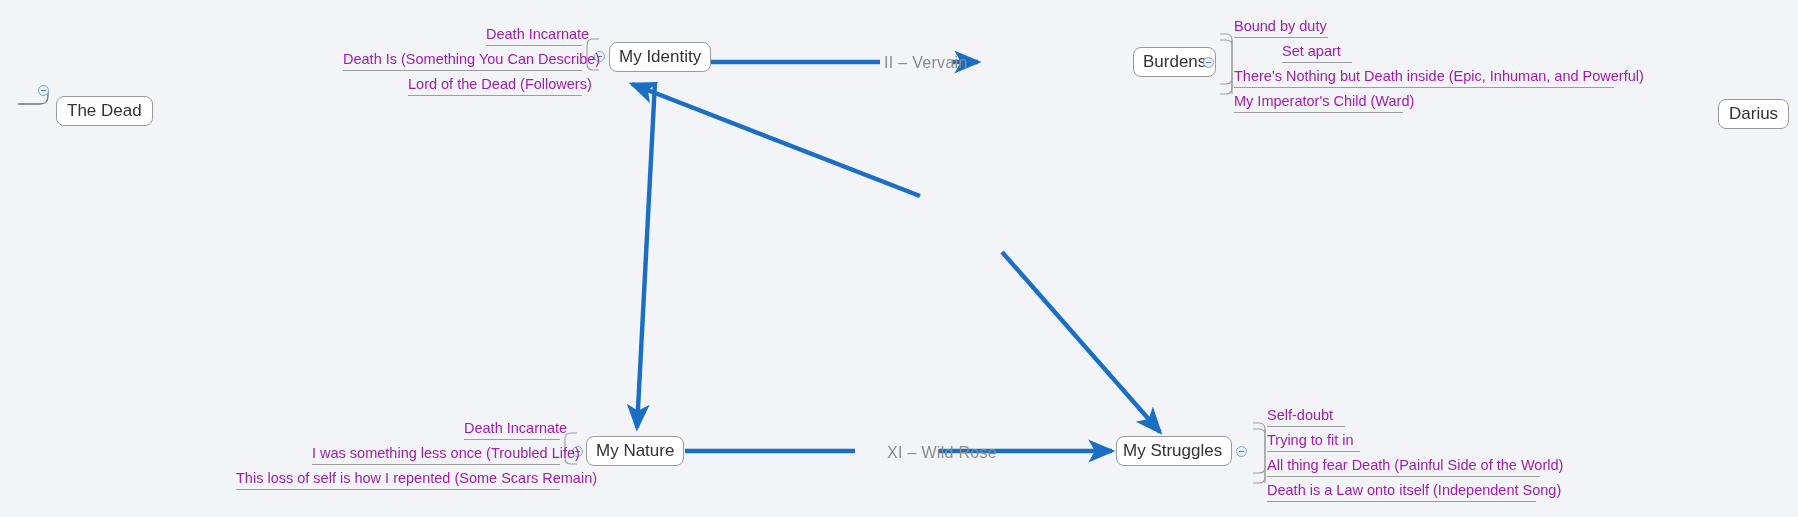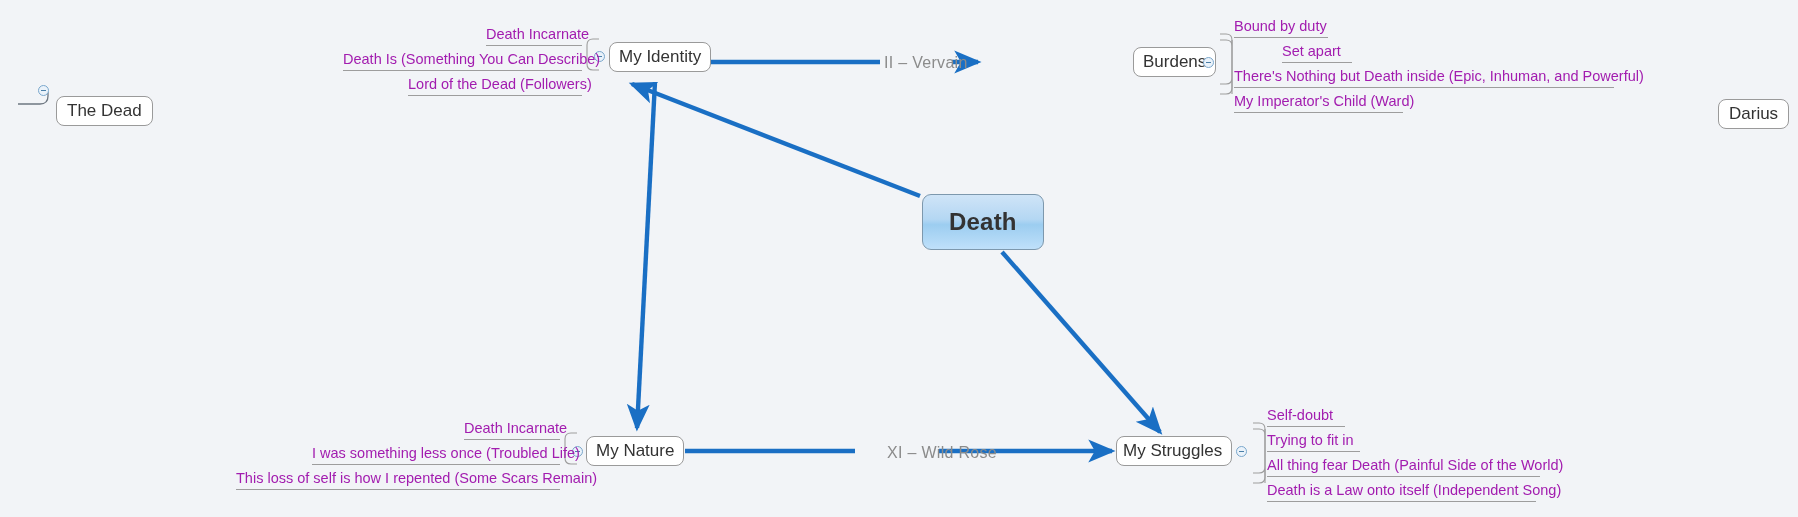--- a/index.html
+++ b/index.html
@@ -127,21 +127,20 @@
 
     <path d="M18,104 L40,104 Q48,104 48,96 L48,92" stroke="#6e7781" stroke-width="1.3" fill="none"></path>
   </svg>
 
   <div class="edge-label-bg" style="left:880px; top:54px; width:72px; height:15px;"></div>
   <div class="edge-label" style="left:884px; top:54px;">II – Vervain</div>
 
   <div class="edge-label-bg" style="left:855px; top:444px; width:84px; height:15px;"></div>
   <div class="edge-label" style="left:860px; top:444px;margin-left:27px;">XI – Wild Rose</div>
 
-  <div class="node node-central" style="left:922px; top:194px;">Death</div>
 
   <div class="node node-float" style="left:56px; top:76px;margin-top:20px;">The Dead</div>
   <div class="toggle" style="left:38px; top:85px;"></div>
 
   <div class="node node-float" style="left:1718px; top:99px;">Darius</div>
 
   <div class="node node-branch" style="left:609px; top:42px;">My Identity</div>
   <div class="toggle" style="left:594px; top:51px;"></div>
 
   <div class="subgroup">

